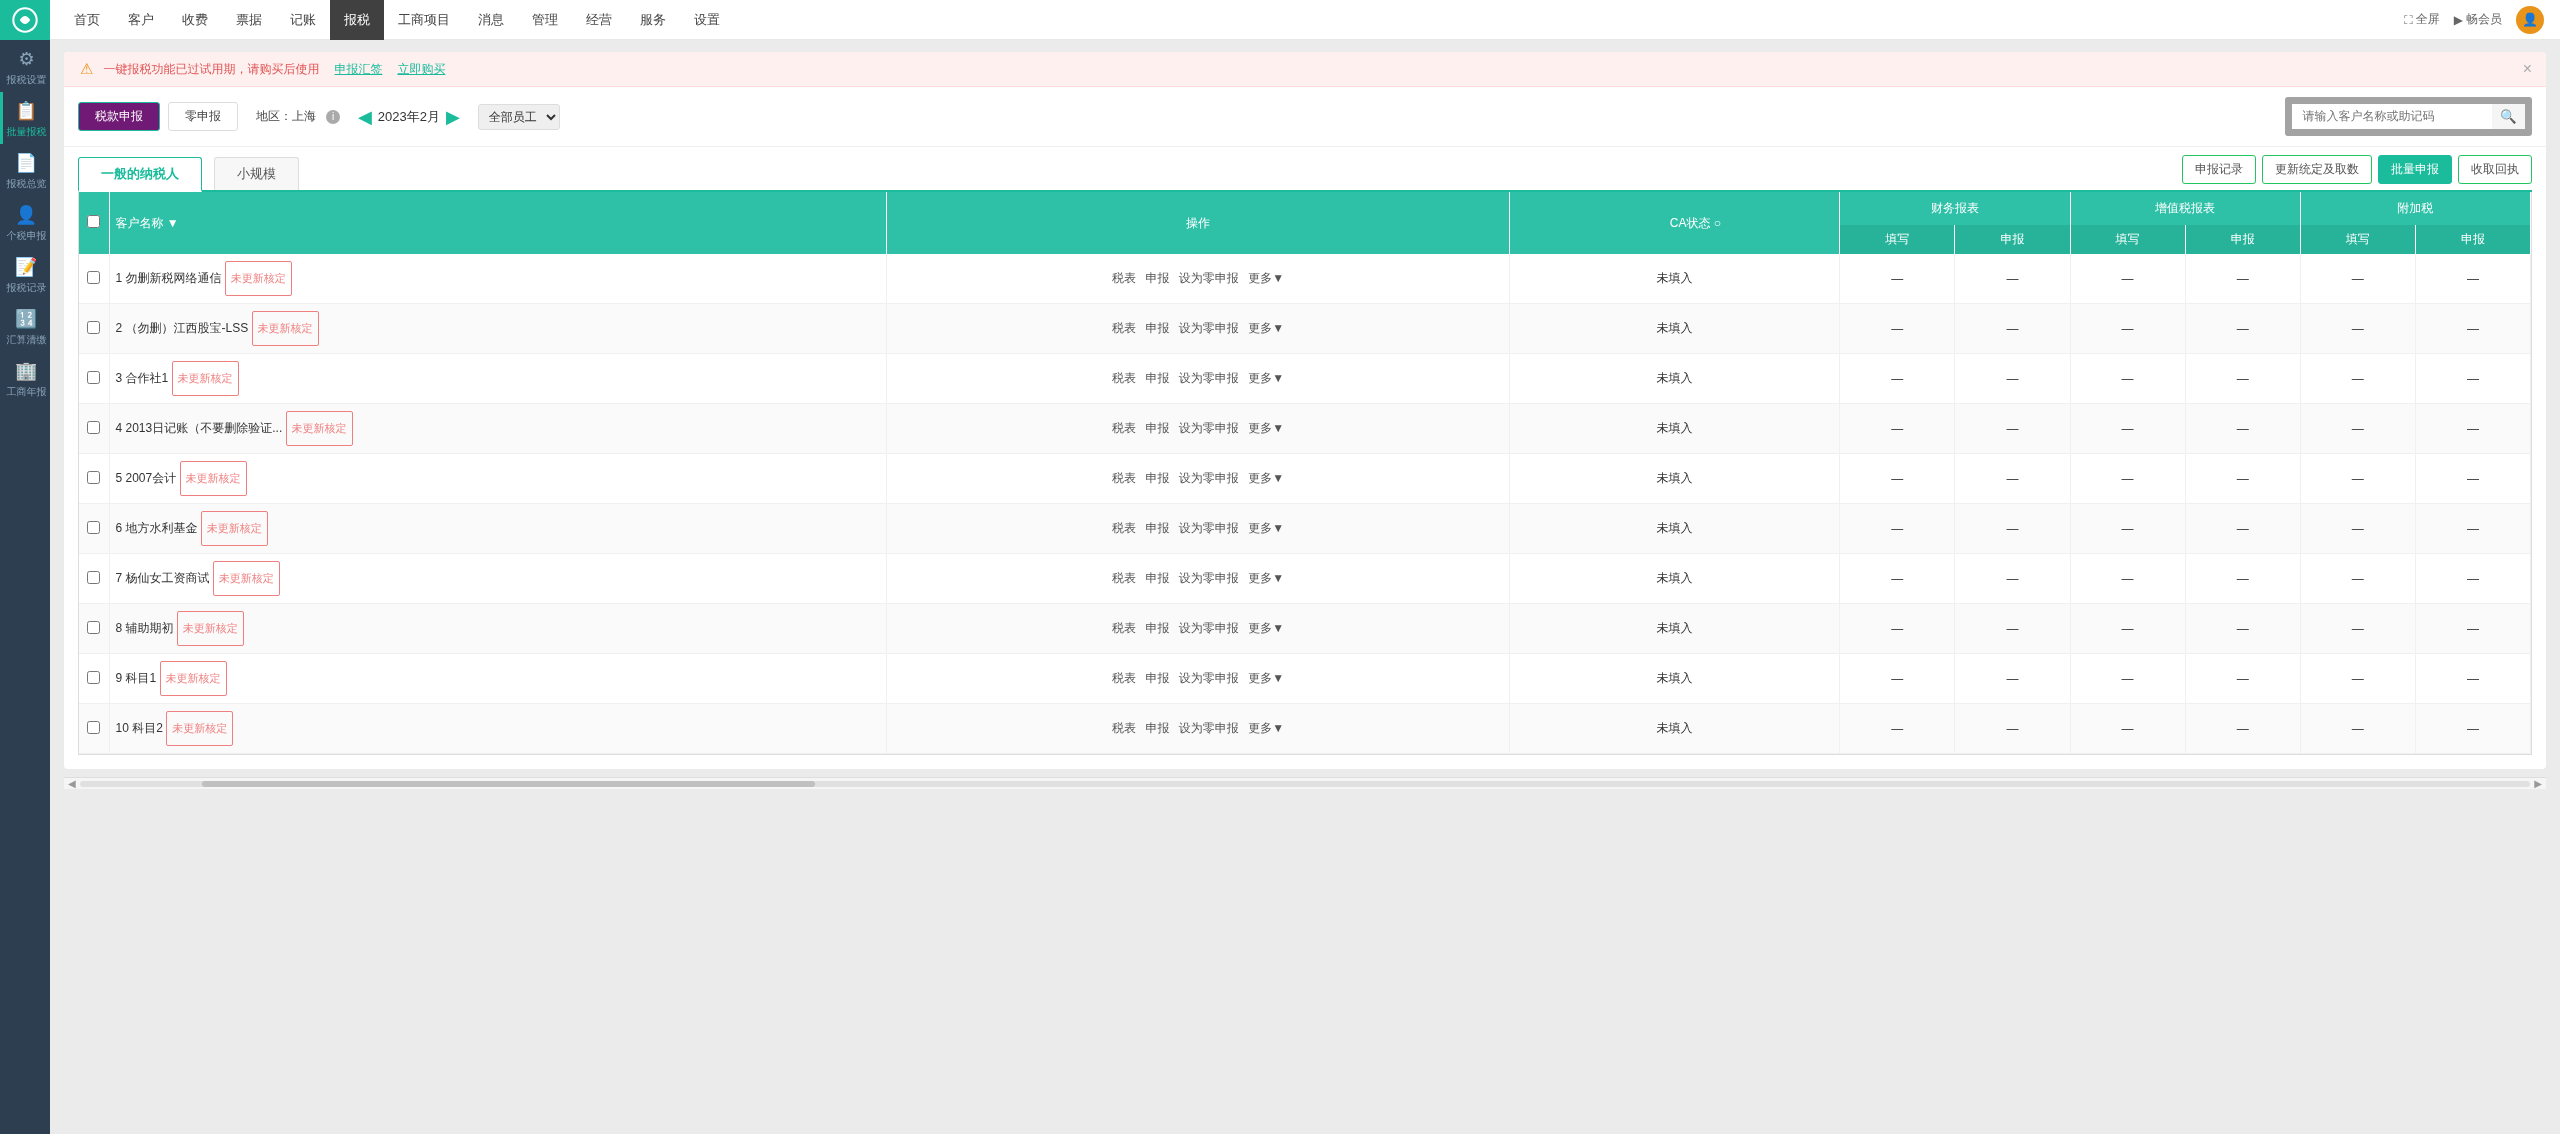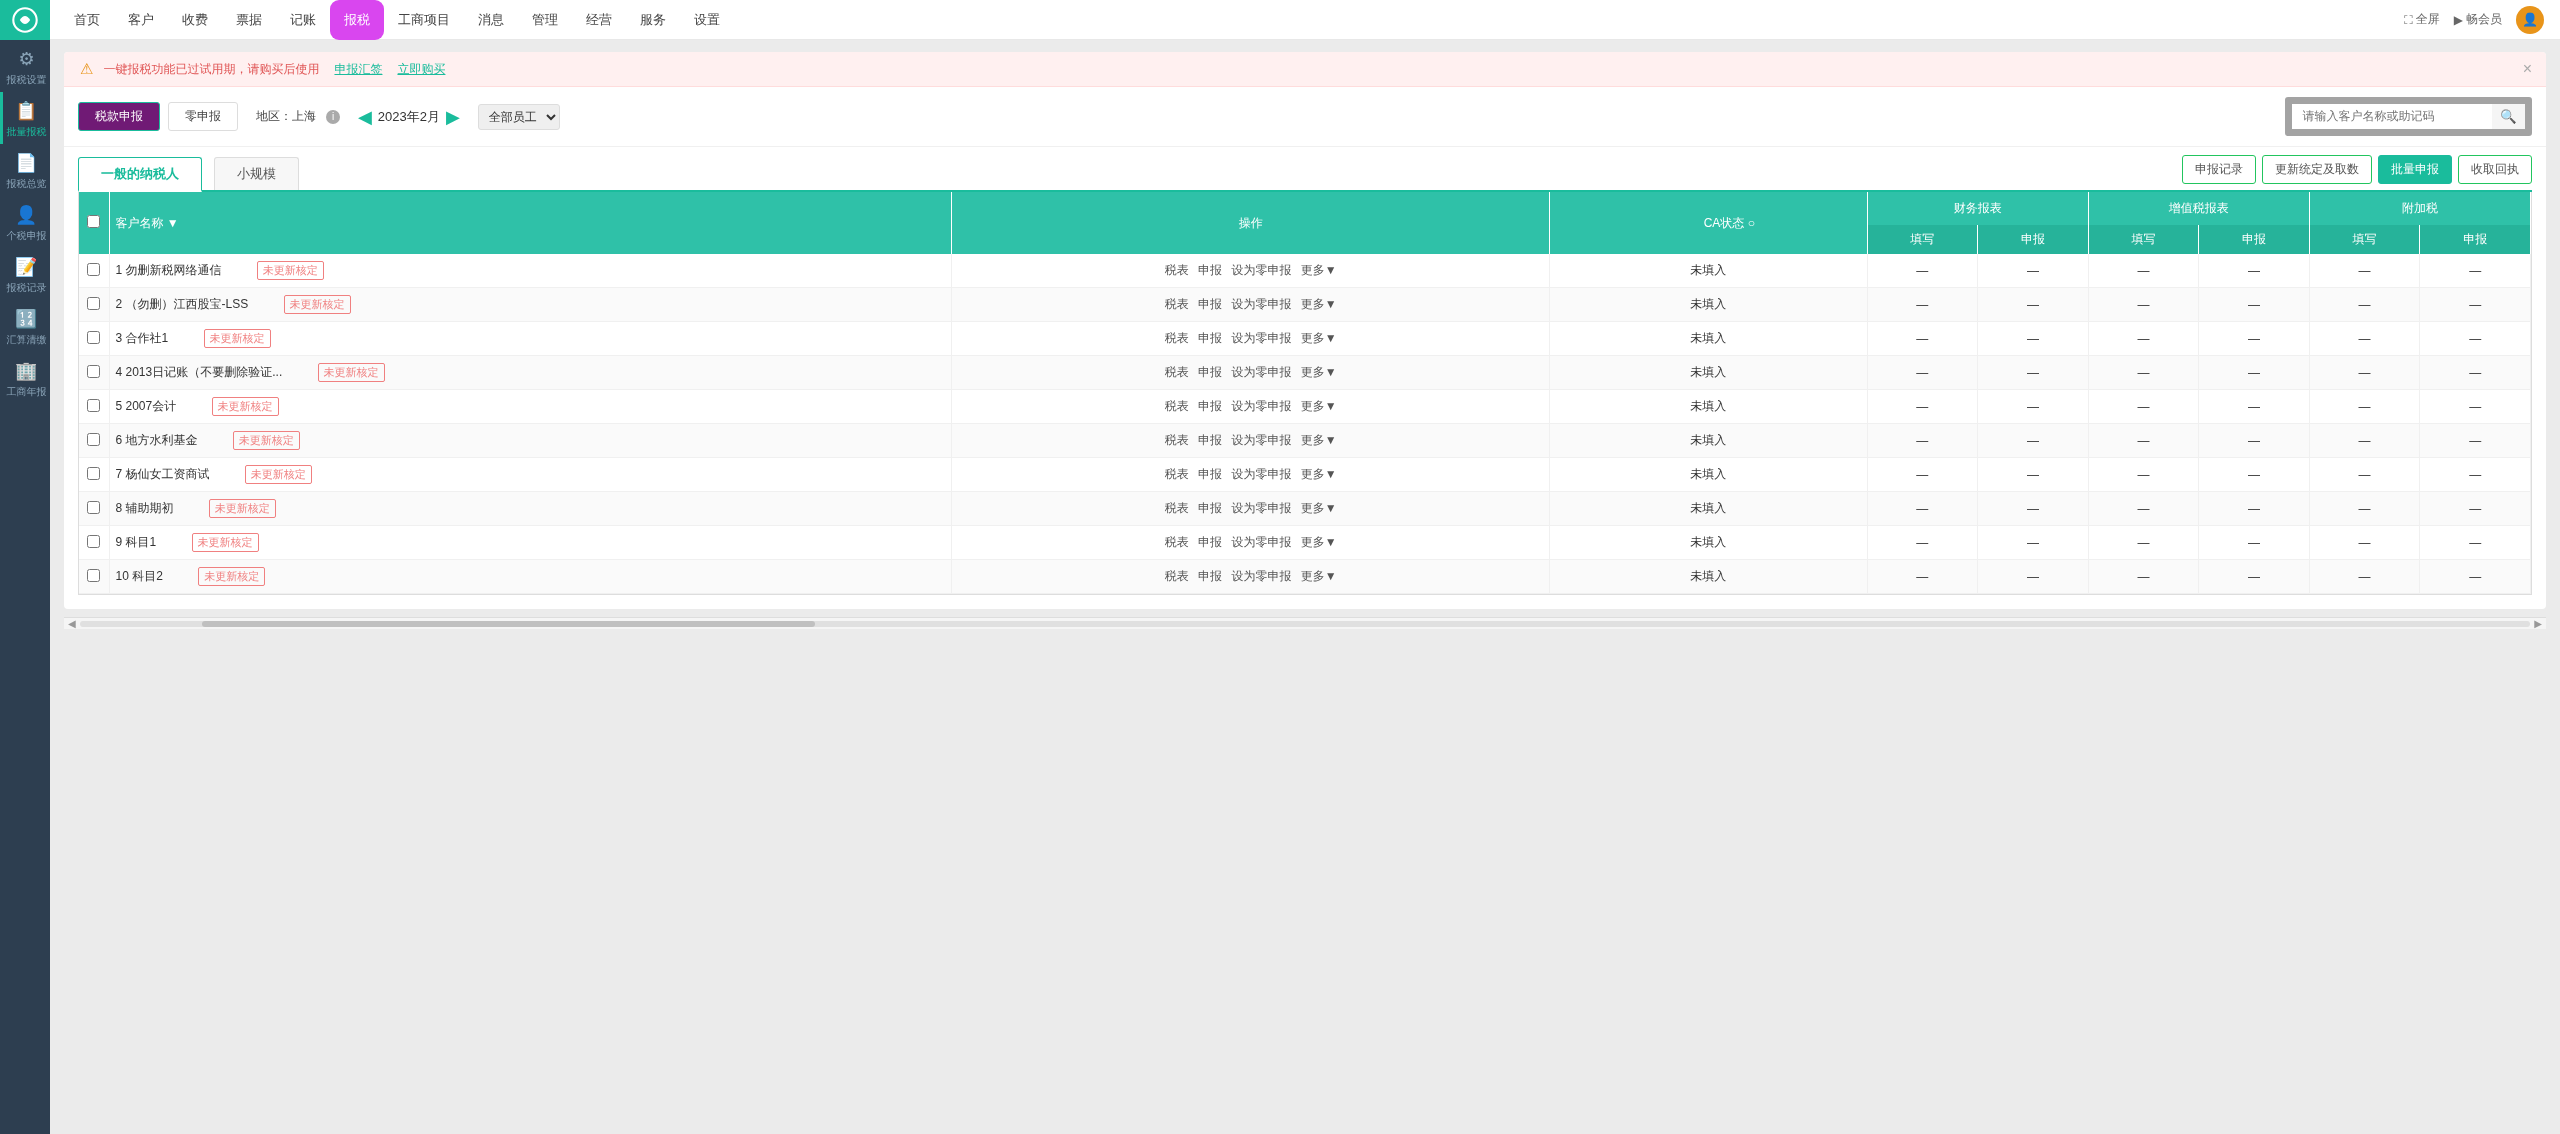--- a/index.html
+++ b/index.html
@@ -76,21 +76,21 @@
       padding: 0 0 0 10px;
       flex-shrink: 0;
     }
     .top-bar .nav-links { display: flex; }
     .top-bar .nav-links .tl {
       padding: 0 14px; height: 40px;
       display: flex; align-items: center;
       font-size: 13px; color: #444; cursor: pointer;
     }
     .top-bar .nav-links .tl.active {
-      background: #d946ef; color: #fff; border-radius: 9px;
+      background: #404040; color: #fff;
     }
     .top-bar-right {
       margin-left: auto;
       display: flex; align-items: center; gap: 14px;
       padding-right: 16px; font-size: 12px; color: #666;
     }
     .top-bar-right .tr-btn { cursor: pointer; display: flex; align-items: center; gap: 3px; }
     .user-avatar {
       width: 28px; height: 28px; border-radius: 50%;
       background: #e8941a;
@@ -252,26 +252,25 @@
     .data-table tbody td {
       padding: 7px 6px;
       text-align: center;
       border-right: 1px solid #f0f0f0;
       color: #333;
       white-space: nowrap;
     }
     .data-table tbody td.left { text-align: left; }
     .badge-unset {
       display: inline-block;
-      padding: 1px 5px;
+      padding: 9px 5px;
       border: 1px solid #f08080;
       color: #f08080;
       border-radius: 2px;
       font-size: 11px;
-      margin-left: 32px;
     }
     .op-a { color: #555; cursor: pointer; padding: 0 3px; font-size: 12px; }
     .em-dash { color: #ccc; }
 
     .bottom-scroll {
       height: 12px;
       background: #f5f5f5;
       border-top: 1px solid #ddd;
       display: flex; align-items: center;
       padding: 0 4px;

